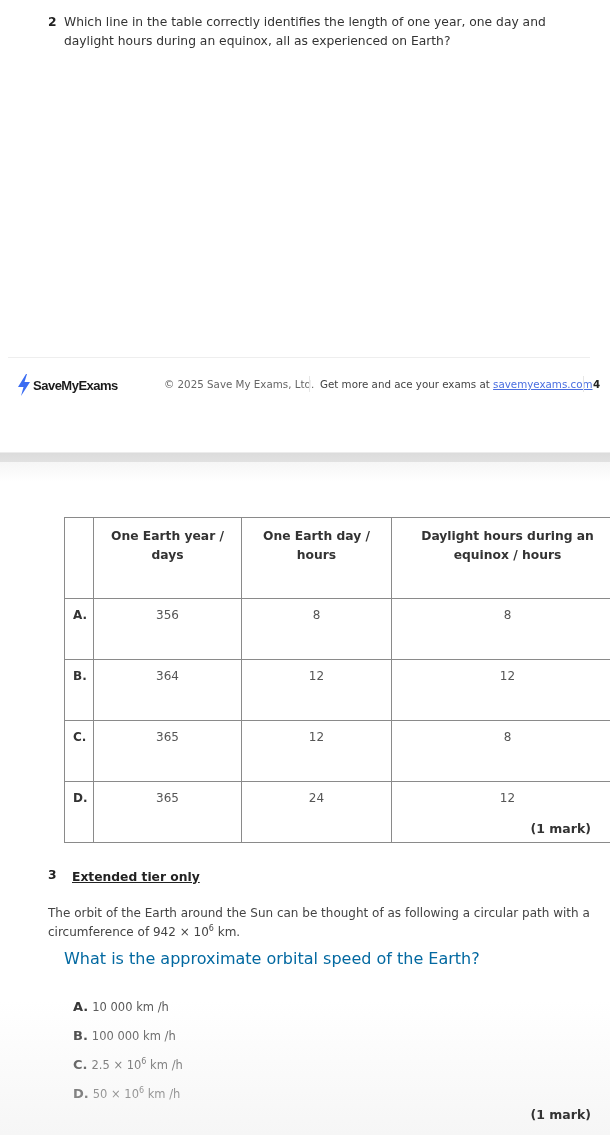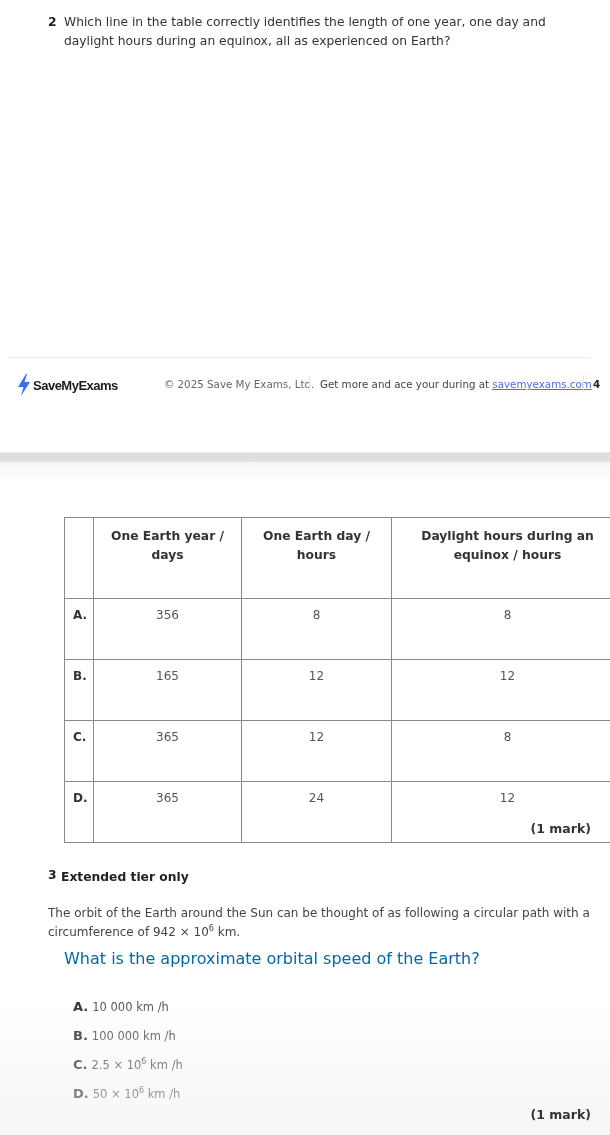--- a/index.html
+++ b/index.html
@@ -29,21 +29,21 @@
 
   table.q2table { position: absolute; left: 64px; top: 517px; width: 560px; border-collapse: collapse; font-size: 12px; color: #555; }
   table.q2table td, table.q2table th { border: 1.5px solid #8a8a8a; text-align: center; }
   table.q2table th { font-weight: bold; color: #333; height: 70px; vertical-align: top; padding-top: 9px; line-height: 19px; font-size: 12.3px; }
   table.q2table td { height: 50px; vertical-align: top; padding-top: 9px; }
   table.q2table td.letter { text-align: left; padding-left: 8px; font-weight: bold; color: #333; width: 19px; }
   .mark1 { position: absolute; right: 19px; top: 821px; font-weight: bold; font-size: 12.5px; color: #333; }
 
   .q3 { position: absolute; left: 48px; top: 868px; width: 545px; font-size: 12.3px; color: #333; }
   .q3 .num { position: absolute; left: 0; top: 0; font-weight: bold; color: #222; }
-  .q3 .tier { margin-left: 13px; font-weight: bold; color: #222; line-height: 19px; }
+  .q3 .tier { margin-left: 24px; font-weight: bold; color: #222; line-height: 19px; text-decoration: underline; }
   .q3 .stem { margin-top: 17px; line-height: 19px; font-size: 12px; color: #444; }
   .q3 .ask { margin-left: 16px; margin-top: 7px; font-size: 16px; color: #0369a1; }
   .options { position: absolute; left: 73px; top: 997px; font-size: 11.5px; color: #555; }
   .opt { height: 29px; line-height: 20px; }
   .opt .ol { font-weight: bold; color: #333; font-size: 13px; margin-right: 4px; }
   sup { font-size: 8px; vertical-align: super; line-height: 0; }
   .mark2 { position: absolute; right: 19px; top: 1107px; font-weight: bold; font-size: 12.5px; color: #333; }
   .bottomfade { position: absolute; left: 0; top: 1000px; width: 610px; height: 135px; background: linear-gradient(rgba(255,255,255,0), rgba(240,240,240,0.6)); pointer-events: none; }
 </style>
 </head>
@@ -59,21 +59,21 @@
   <div class="footer">
     <div class="logo">
       <svg width="14" height="22" viewBox="0 0 14 22">
         <polygon points="9,0 1,13 6.5,13 4,22 13,8 7.5,8 10,0" fill="#3b6cf2"></polygon>
       </svg>
       <span class="logo-text">SaveMyExams</span>
     </div>
     <span class="copyright">© 2025 Save My Exams, Ltd.</span>
     <span class="sep" style="left:300px"></span>
     <span class="getmore">
-      <span>Get more and ace your during at</span>
+      <span>Get more and ace your exams at</span>
       <a href="#">savemyexams.com</a>
     </span>
     <span class="sep" style="left:574px"></span>
     <span class="pagenum">4</span>
   </div>
 </div>
 
 <div class="pagebreak"></div>
 <div class="pagebreak-shadow"></div>
 
@@ -86,21 +86,21 @@
     <th style="padding-left:8px; padding-right:8px">Daylight hours during an equinox / hours</th>
   </tr>
   <tr>
     <td class="letter">A.</td>
     <td>356</td>
     <td>8</td>
     <td>8</td>
   </tr>
   <tr>
     <td class="letter">B.</td>
-    <td>165</td>
+    <td>364</td>
     <td>12</td>
     <td>12</td>
   </tr>
   <tr>
     <td class="letter">C.</td>
     <td>365</td>
     <td>12</td>
     <td>8</td>
   </tr>
   <tr>

